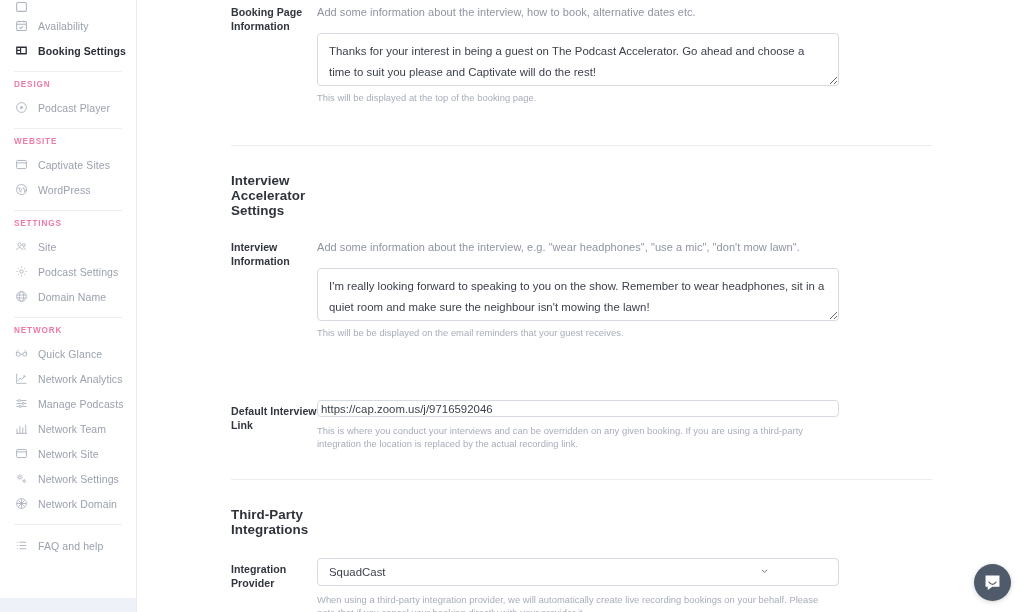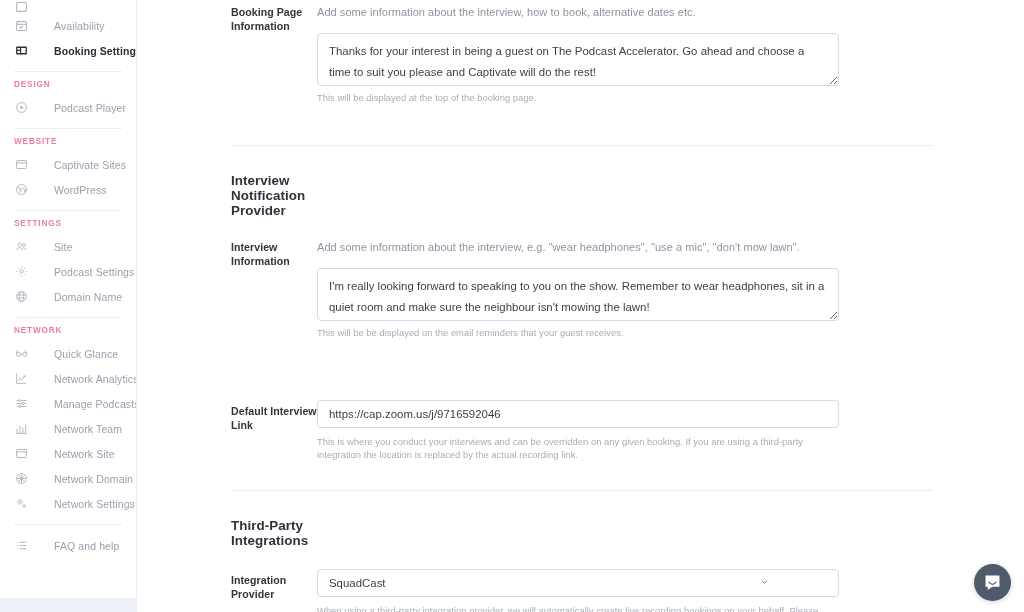--- a/index.html
+++ b/index.html
@@ -20,21 +20,21 @@
     position: relative;
     overflow: hidden;
     flex: 0 0 137px;
   }
   .side-scroll { padding: 0 0 0 0; }
 
   .nav-item {
     display: flex; align-items: center;
     height: 25px;
     padding-left: 14px;
-    gap: 26px;
+    gap: 10px;
     cursor: pointer;
     color: #9aa1ad;
     font-size: 10.5px;
     letter-spacing: .1px;
     white-space: nowrap;
   }
   .nav-item .ico {
     width: 14px; height: 14px; flex: 0 0 14px;
     display: flex; align-items: center; justify-content: center;
     color: #aeb4c0;
@@ -106,21 +106,21 @@
     background: #fff;
     color: #3a3f48;
     font-family: "Liberation Sans", sans-serif;
     font-size: 11.4px;
     line-height: 21px;
     padding: 7px 11px;
     outline: none;
     letter-spacing: .02px;
   }
   textarea.ta { height: 53px; resize: vertical; overflow: hidden; }
-  input.ti { height: 28px; line-height: 14px; padding: 6px 11px; }
+  input.ti { height: 17px; line-height: 14px; padding: 6px 3px; }
 
   .select-wrap { position: relative; width: 461px; }
   select.sel {
     height: 28px; line-height: 14px; padding: 6px 24px 6px 11px;
     -webkit-appearance: none; appearance: none;
     color: #3a3f48;
   }
   .chev {
     position: absolute; right: 10px; top: 11px;
     width: 7px; height: 4px; pointer-events: none;
@@ -305,38 +305,38 @@
         <span class="ico">
           <svg viewBox="0 0 16 16" fill="none" stroke="currentColor" stroke-width="1.2">
             <rect x="2" y="3" width="12" height="10" rx="1.3"></rect>
               <path d="M2 6h12"></path>
           </svg>
         </span>
         <span>Network Site</span>
       </div>
       <div class="nav-item">
         <span class="ico">
-          <svg viewBox="0 0 16 16" fill="none" stroke="currentColor" stroke-width="1.1">
-            <circle cx="8" cy="8" r="6"></circle>
-              <path d="M8 2v12M2 8h12M4.4 4.4l7.2 7.2M11.6 4.4l-7.2 7.2"></path>
-          </svg>
-        </span>
-        <span>Network Domain</span>
-      </div>
-      <div class="nav-item">
-        <span class="ico">
           <svg viewBox="0 0 16 16" fill="none" stroke="currentColor" stroke-width="1.05">
             <circle cx="6" cy="6.4" r="1.7"></circle>
             <path d="M6 2.6v1.2M6 9v1.2M9.8 6.4H8.6M3.4 6.4H2.2M8.7 3.7l-.9.9M4.2 8.2l-.9.9M8.7 9.1l-.9-.9M4.2 4.6l-.9-.9"></path>
             <circle cx="11.4" cy="11.2" r="1.2"></circle>
             <path d="M11.4 8.8v.9M11.4 12.7v.9M13.8 11.2h-.9M9.9 11.2H9"></path>
           </svg>
         </span>
         <span>Network Settings</span>
       </div>
+      <div class="nav-item">
+        <span class="ico">
+          <svg viewBox="0 0 16 16" fill="none" stroke="currentColor" stroke-width="1.1">
+            <circle cx="8" cy="8" r="6"></circle>
+              <path d="M8 2v12M2 8h12M4.4 4.4l7.2 7.2M11.6 4.4l-7.2 7.2"></path>
+          </svg>
+        </span>
+        <span>Network Domain</span>
+      </div>
 
       <div class="sep"></div>
 
       <div class="nav-item">
         <span class="ico">
           <svg viewBox="0 0 16 16" fill="none" stroke="currentColor" stroke-width="1.2">
             <path d="M5.6 4h8.2M5.6 8h8.2M5.6 12h8.2M2.2 4h1.2M2.2 8h1.2M2.2 12h1.2"></path>
           </svg>
         </span>
         <span>FAQ and help</span>
@@ -357,21 +357,21 @@
           <div class="field-hint">Add some information about the interview, how to book, alternative dates etc.</div>
           <textarea class="ta" style="margin-top: 14px;">Thanks for your interest in being a guest on The Podcast Accelerator. Go ahead and choose a time to suit you please and Captivate will do the rest!</textarea>
           <div class="help-text">This will be displayed at the top of the booking page.</div>
         </div>
       </div>
 
       <div class="hr" style="margin-top:41px;"></div>
 
       <div class="row" style="margin-top:27px;">
         <div class="lbl-col">
-          <div class="sect-title">Interview Notification Provider</div>
+          <div class="sect-title">Interview Accelerator Settings</div>
         </div>
       </div>
 
       <div class="row" style="margin-top:22px;">
         <div class="lbl-col">
           <div class="field-label">Interview Information</div>
         </div>
         <div class="field-col">
           <div class="field-hint">Add some information about the interview, e.g. "wear headphones", "use a mic", "don't mow lawn".</div>
           <textarea class="ta" style="margin-top: 14px;">I'm really looking forward to speaking to you on the show. Remember to wear headphones, sit in a quiet room and make sure the neighbour isn't mowing the lawn!</textarea>

